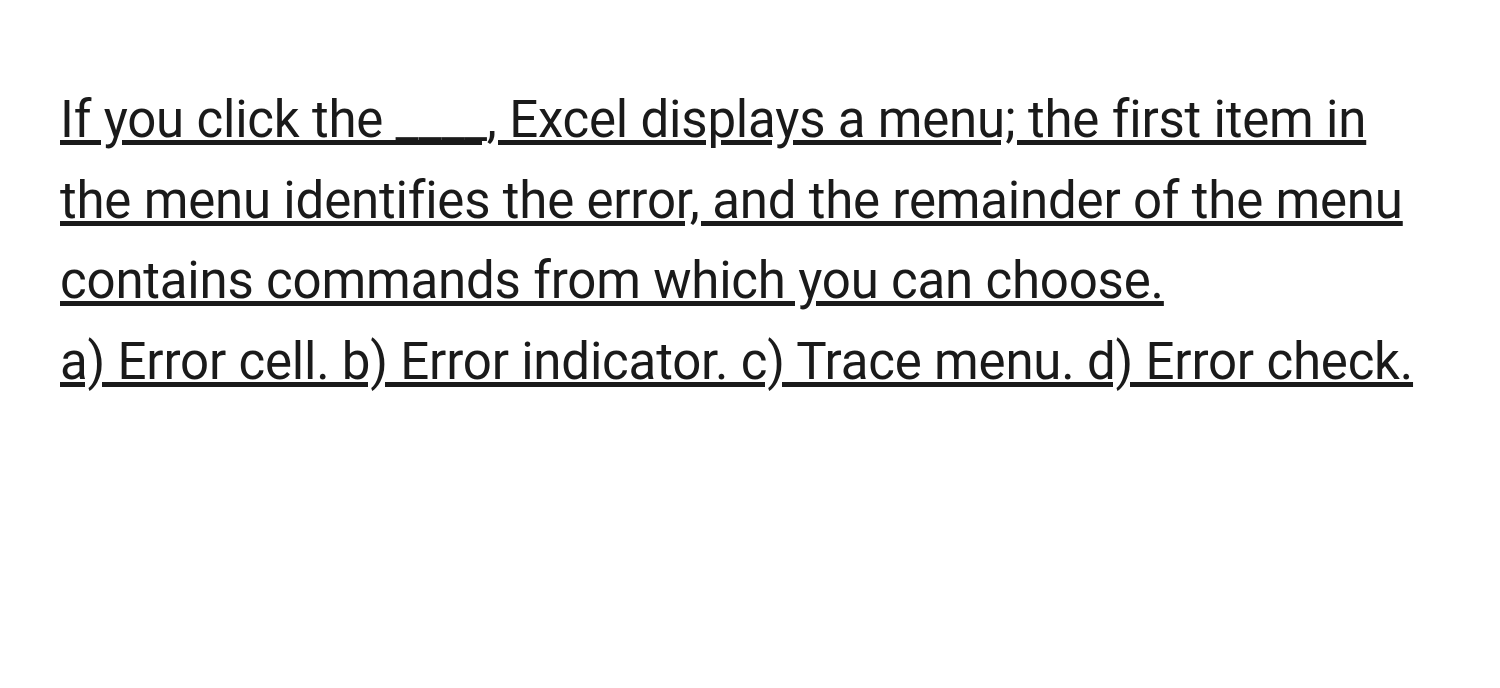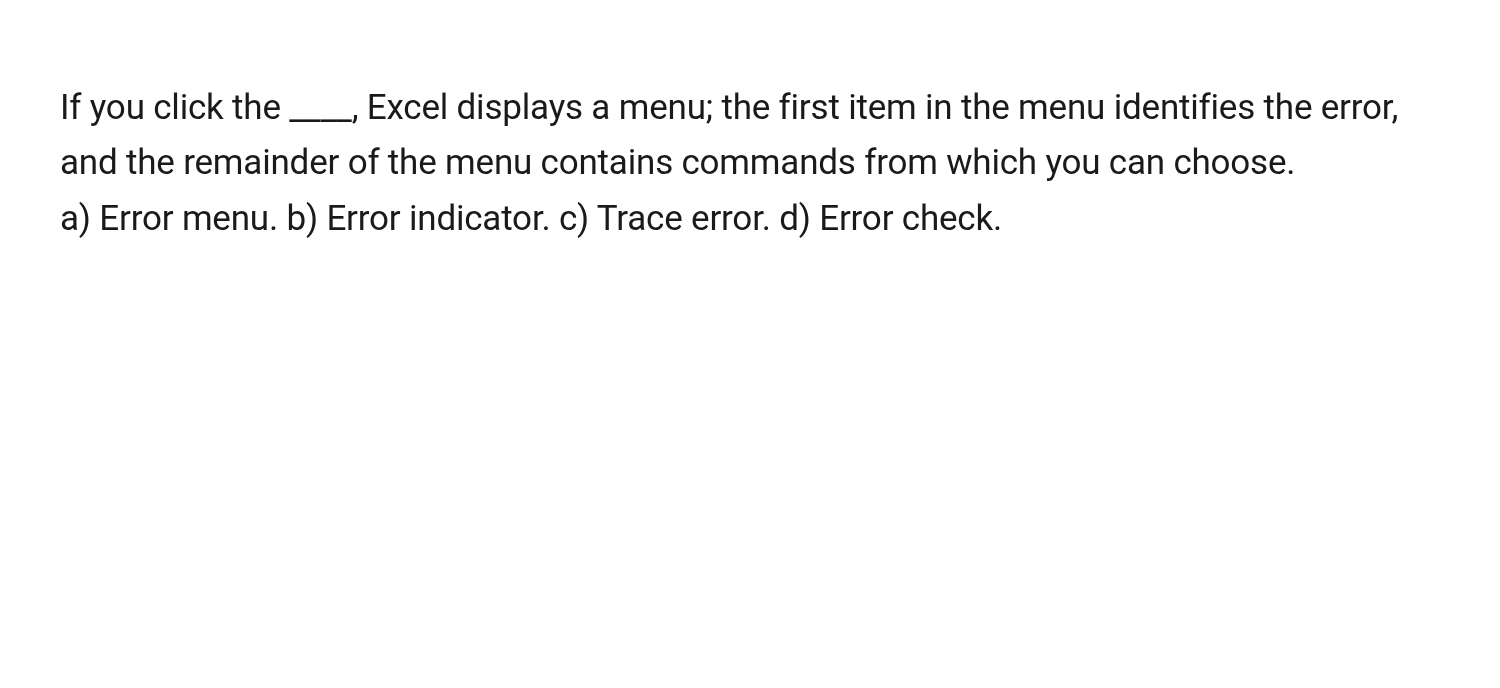--- a/index.html
+++ b/index.html
@@ -8,32 +8,33 @@
       box-sizing: border-box;
     }
     body {
       width: 1500px;
       height: 688px;
       background: #ffffff;
       font-family: -apple-system, BlinkMacSystemFont, "Segoe UI", Roboto, Helvetica, Arial, sans-serif;
       padding: 80px 60px 60px 60px;
     }
     .question-block {
-      font-size: 35px;
+      font-size: 51px;
       line-height: 1.58;
       color: #1a1a1a;
       font-weight: 400;
       letter-spacing: -0.2px;
+      text-decoration: underline;
     }
     .question-text {
       margin-bottom: 0;
     }
     .options-text {
       margin-top: 0;
     }
   </style>
 </head>
 <body>
 
 <div class="question-block">
   <p class="question-text">If you click the ____, Excel displays a menu; the first item in the menu identifies the error, and the remainder of the menu contains commands from which you can choose.</p>
-  <p class="options-text">a) Error menu. b) Error indicator. c) Trace error. d) Error check.</p>
+  <p class="options-text">a) Error cell. b) Error indicator. c) Trace menu. d) Error check.</p>
 </div>
 
 </body></html>

